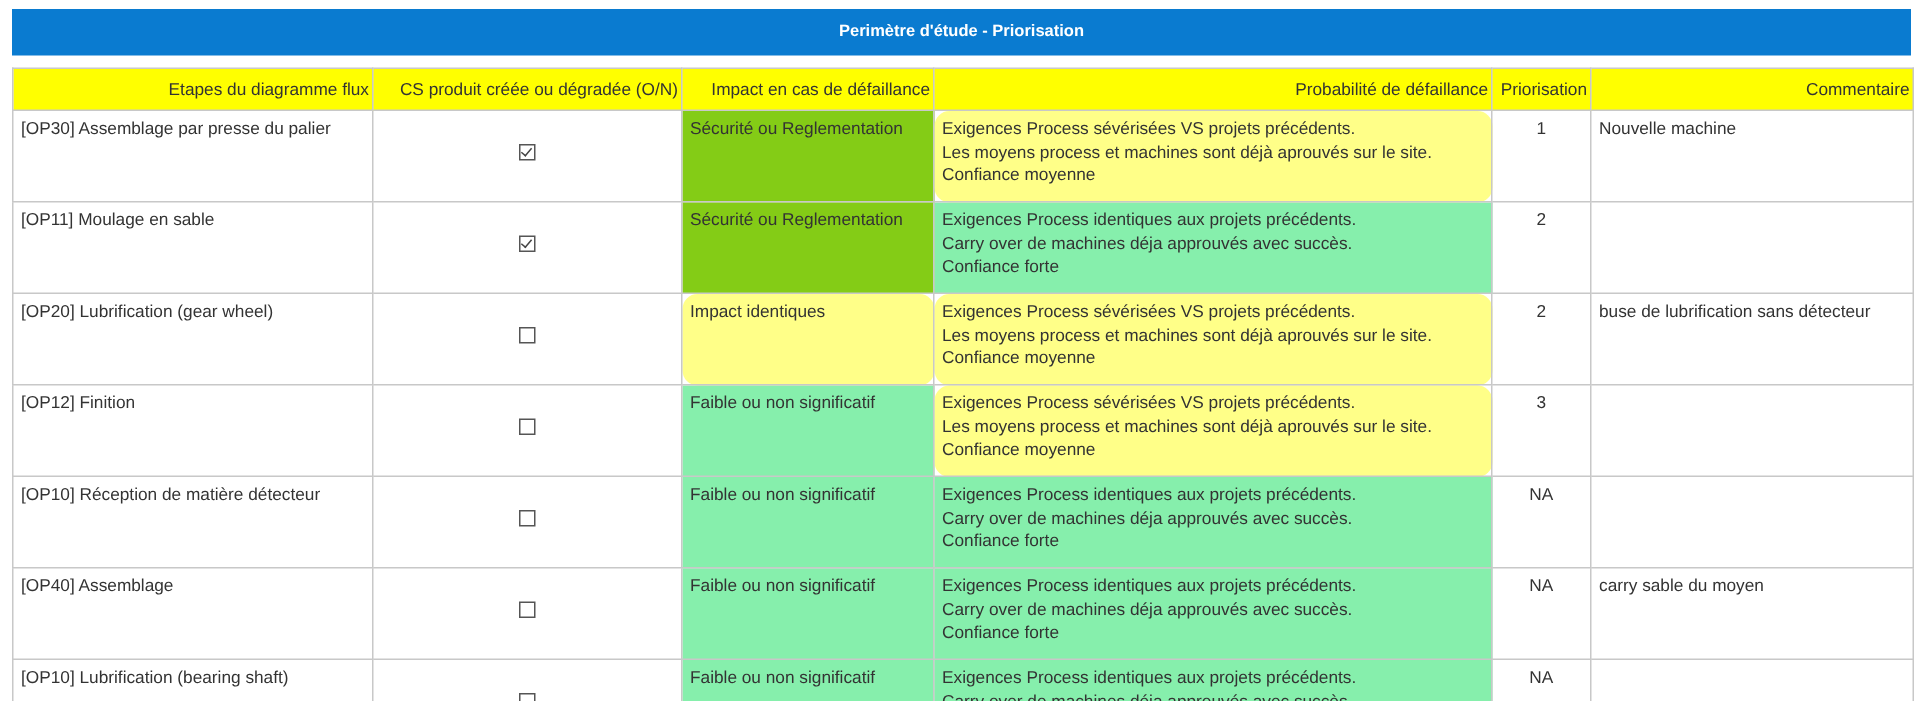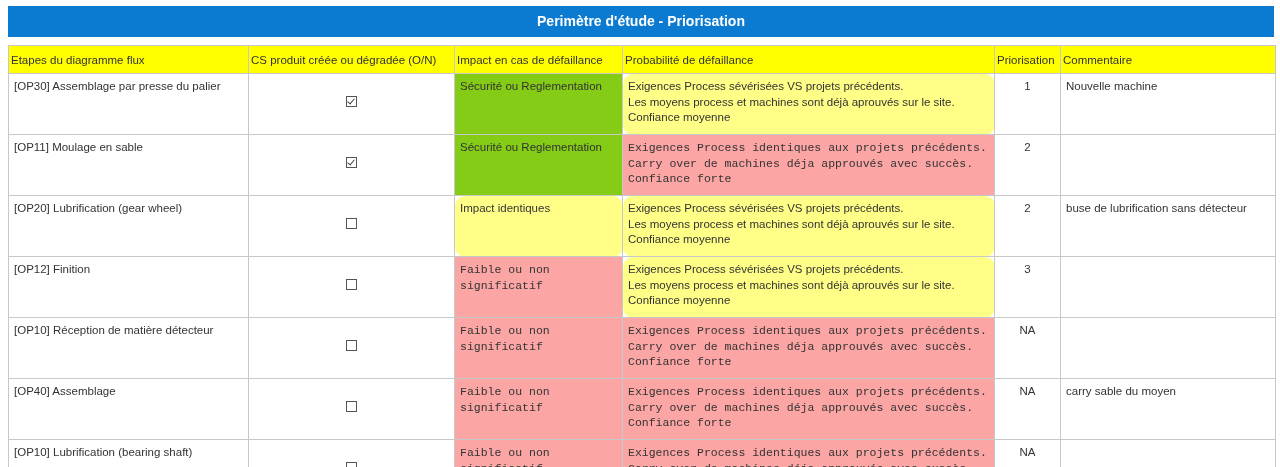--- a/index.html
+++ b/index.html
@@ -1,27 +1,27 @@
 <!DOCTYPE html>
 <html><head>
 <meta charset="utf-8">
 <style>
   html, body { margin: 0; padding: 0; background: #ffffff; }
   body { width: 1280px; height: 467px; overflow: hidden; font-family: "Liberation Sans", "DejaVu Sans", sans-serif; font-size: 11.5px; color: #333333; }
-  .banner { position: absolute; left: 8px; top: 6px; width: 1266px; height: 31px; background: #0a7bd0; color: #ffffff; font-weight: bold; font-size: 14px; text-align: center; line-height: 31px; }
+  .banner { position: absolute; left: 8px; top: 6px; width: 1266px; height: 31px; background: #0a7bd0; color: #ffffff; font-weight: bold; font-size: 11px; text-align: center; line-height: 31px; }
   table.grid { position: absolute; left: 8px; top: 45px; border-collapse: collapse; table-layout: fixed; width: 1267px; }
-  .grid th { background: #ffff00; color: #333333; font-weight: normal; height: 27px; border: 1px solid #c8c8c8; padding: 0 2px; text-align: left; white-space: nowrap; font-size: 11.5px; }
+  .grid th { background: #ffff00; color: #333333; font-weight: normal; height: 27px; border: 1px solid #c8c8c8; padding: 0 2px; text-align: right; white-space: nowrap; font-size: 11.5px; }
   .grid td { height: 55px; border: 1px solid #c8c8c8; padding: 5px 5px 0 5px; vertical-align: top; line-height: 15.5px; font-size: 11.5px; margin-left: 43px; }
   .grid td.chk { text-align: center; vertical-align: middle; padding: 0; }
   .grid td.prio { text-align: center; }
   .cb { display: inline-block; width: 9px; height: 9px; border: 1px solid #555; position: relative; font-size: 0; }
   .cb.checked::after { content: ""; position: absolute; left: 2px; top: 0px; width: 3px; height: 6px; border-right: 1.5px solid #444; border-bottom: 1.5px solid #444; transform: rotate(40deg); }
   .red { background: #84cc16; }
   .yellow { background: #ffff88; border-radius: 10px; }
-  .green { background: #fca5a5; font-family: Liberation Mono, monospace; }
+  .green { background: #86efac; }
   .prob-line { display: block; white-space: nowrap; }
 </style>
 </head>
 <body>
 
 <div class="banner">Perimètre d'étude - Priorisation</div>
 
 <table class="grid">
   <colgroup>
     <col style="width:240px">

